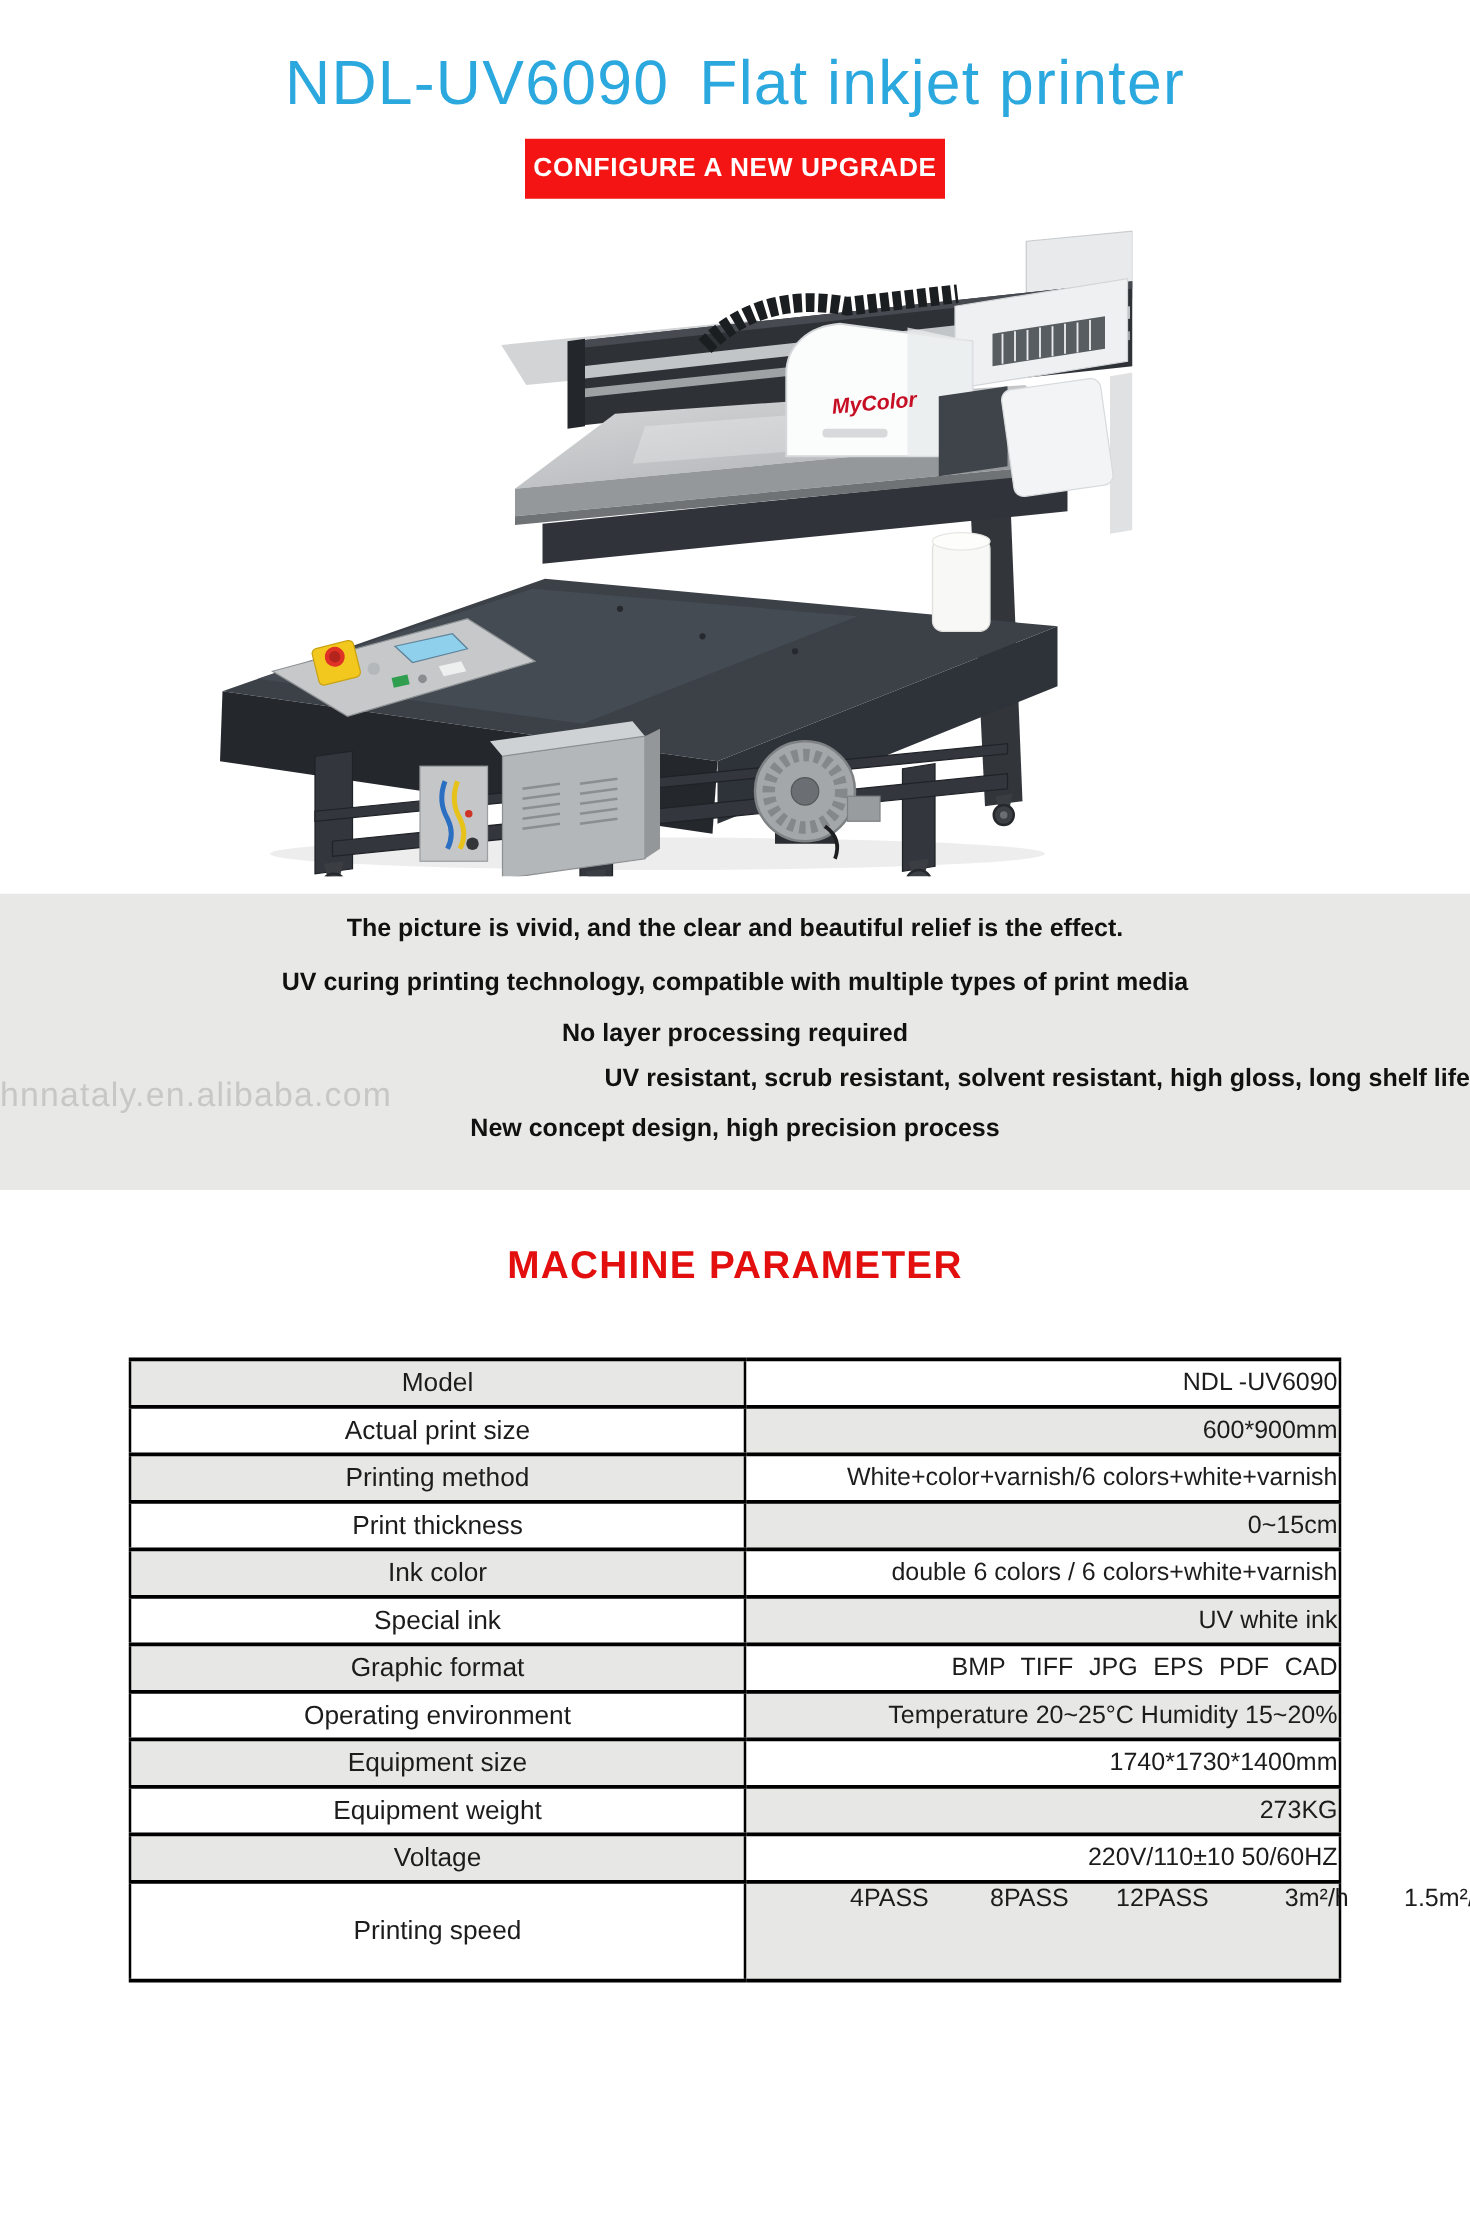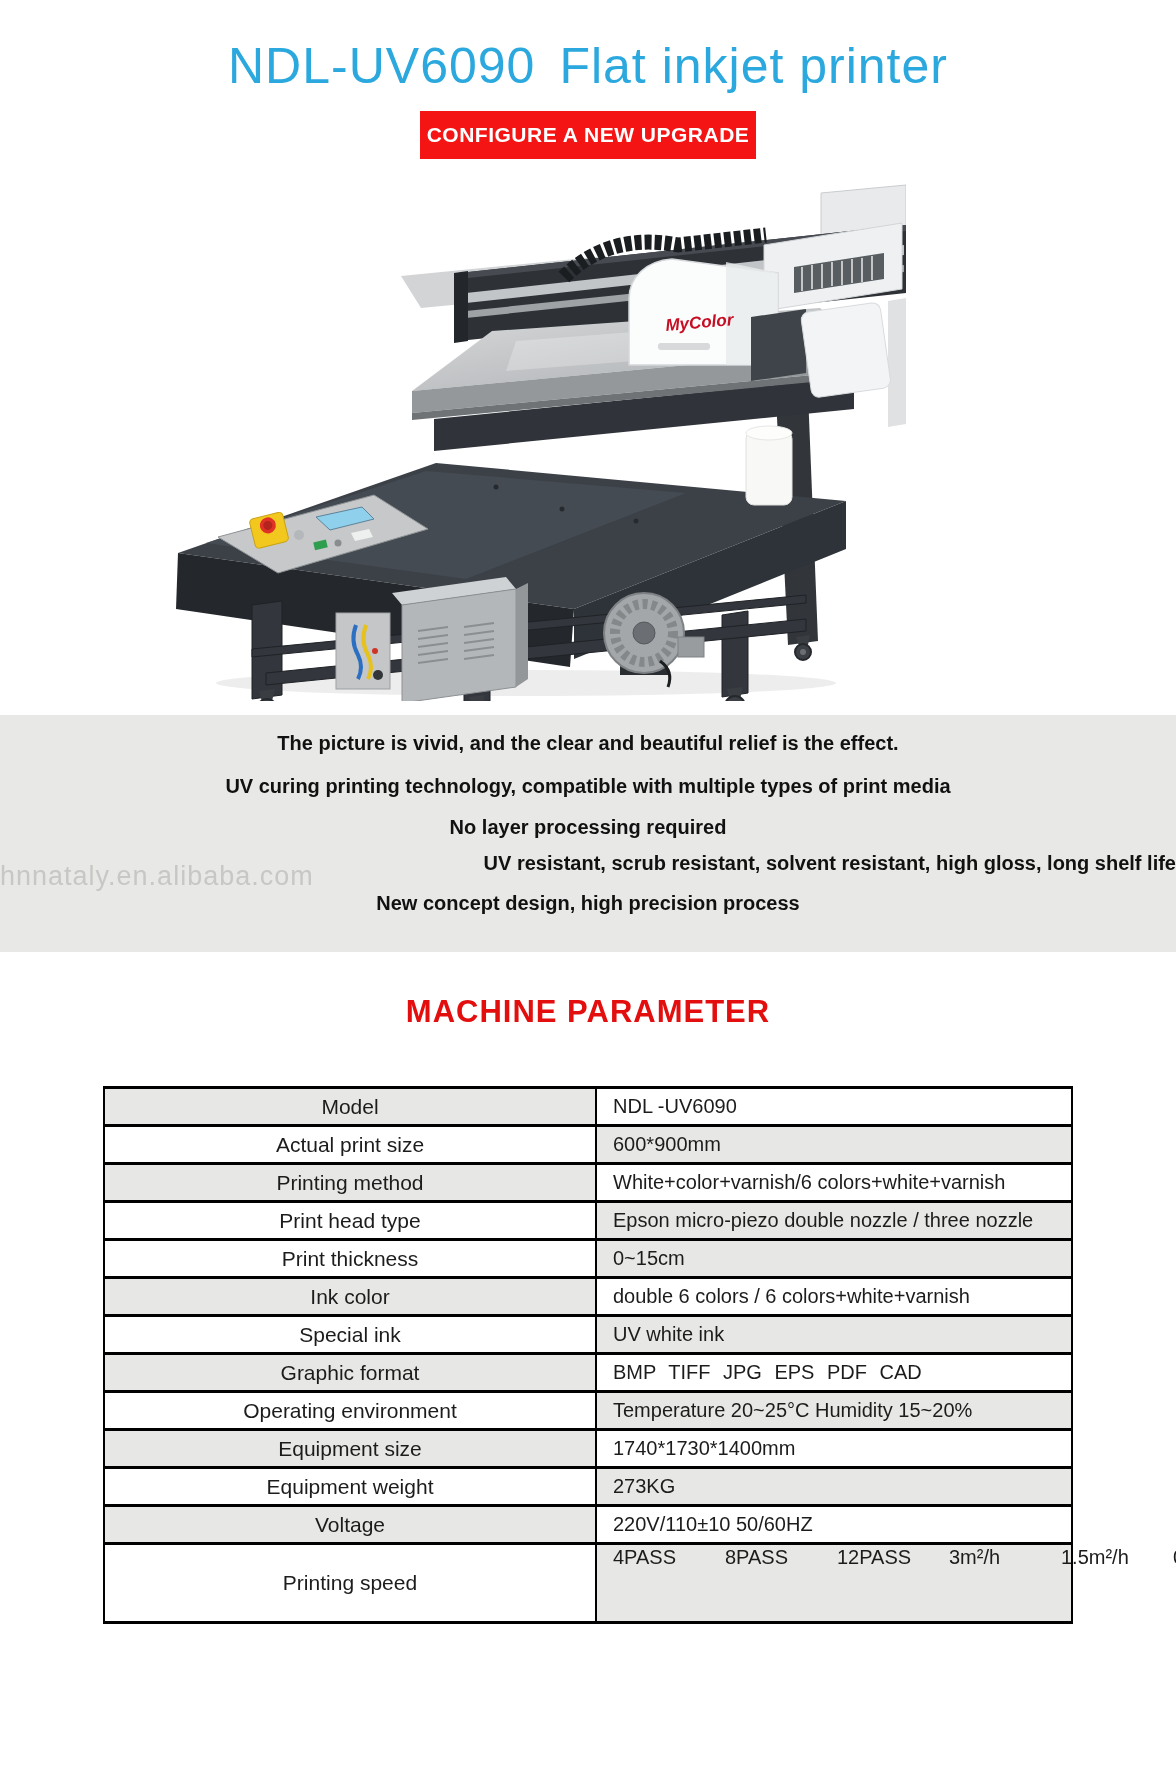--- a/index.html
+++ b/index.html
@@ -89,21 +89,21 @@
   }
   table.spec td {
     border:2px solid #000;
     border-top-width:3px; border-bottom-width:3px;
     font-size:20px;
     color:#1c1c1c;
     height:38px;
     background:#ffffff;
   }
   table.spec td.lbl { width:492px; text-align:center; font-size:21px; }
-  table.spec td.val { text-align:left; padding-left:16px;margin-left:12px; }
+  table.spec td.val { text-align:right; padding-left:34px;margin-left:12px; }
   table.spec td.g { background:#E7E7E5; }
   table.spec td.wide-words { word-spacing:7px; }
   table.spec tr.speed-row td { height:78px; }
   .speed-cell { display:flex; flex-direction:row; justify-content:space-evenly; height:74px; }
   .speed-line { display:flex; }
   .speed-line span { width:112px; white-space:nowrap; }
 </style>
 </head>
 <body>
 
@@ -294,24 +294,20 @@
     </tr>
     <tr>
       <td class="lbl">Actual print size</td>
       <td class="val g">600*900mm</td>
     </tr>
     <tr>
       <td class="lbl g">Printing method</td>
       <td class="val">White+color+varnish/6 colors+white+varnish</td>
     </tr>
     <tr>
-      <td class="lbl">Print head type</td>
-      <td class="val g">Epson micro-piezo double nozzle / three nozzle</td>
-    </tr>
-    <tr>
       <td class="lbl">Print thickness</td>
       <td class="val g">0~15cm</td>
     </tr>
     <tr>
       <td class="lbl g">Ink color</td>
       <td class="val">double 6 colors / 6 colors+white+varnish</td>
     </tr>
     <tr>
       <td class="lbl">Special ink</td>
       <td class="val g">UV white ink</td>

